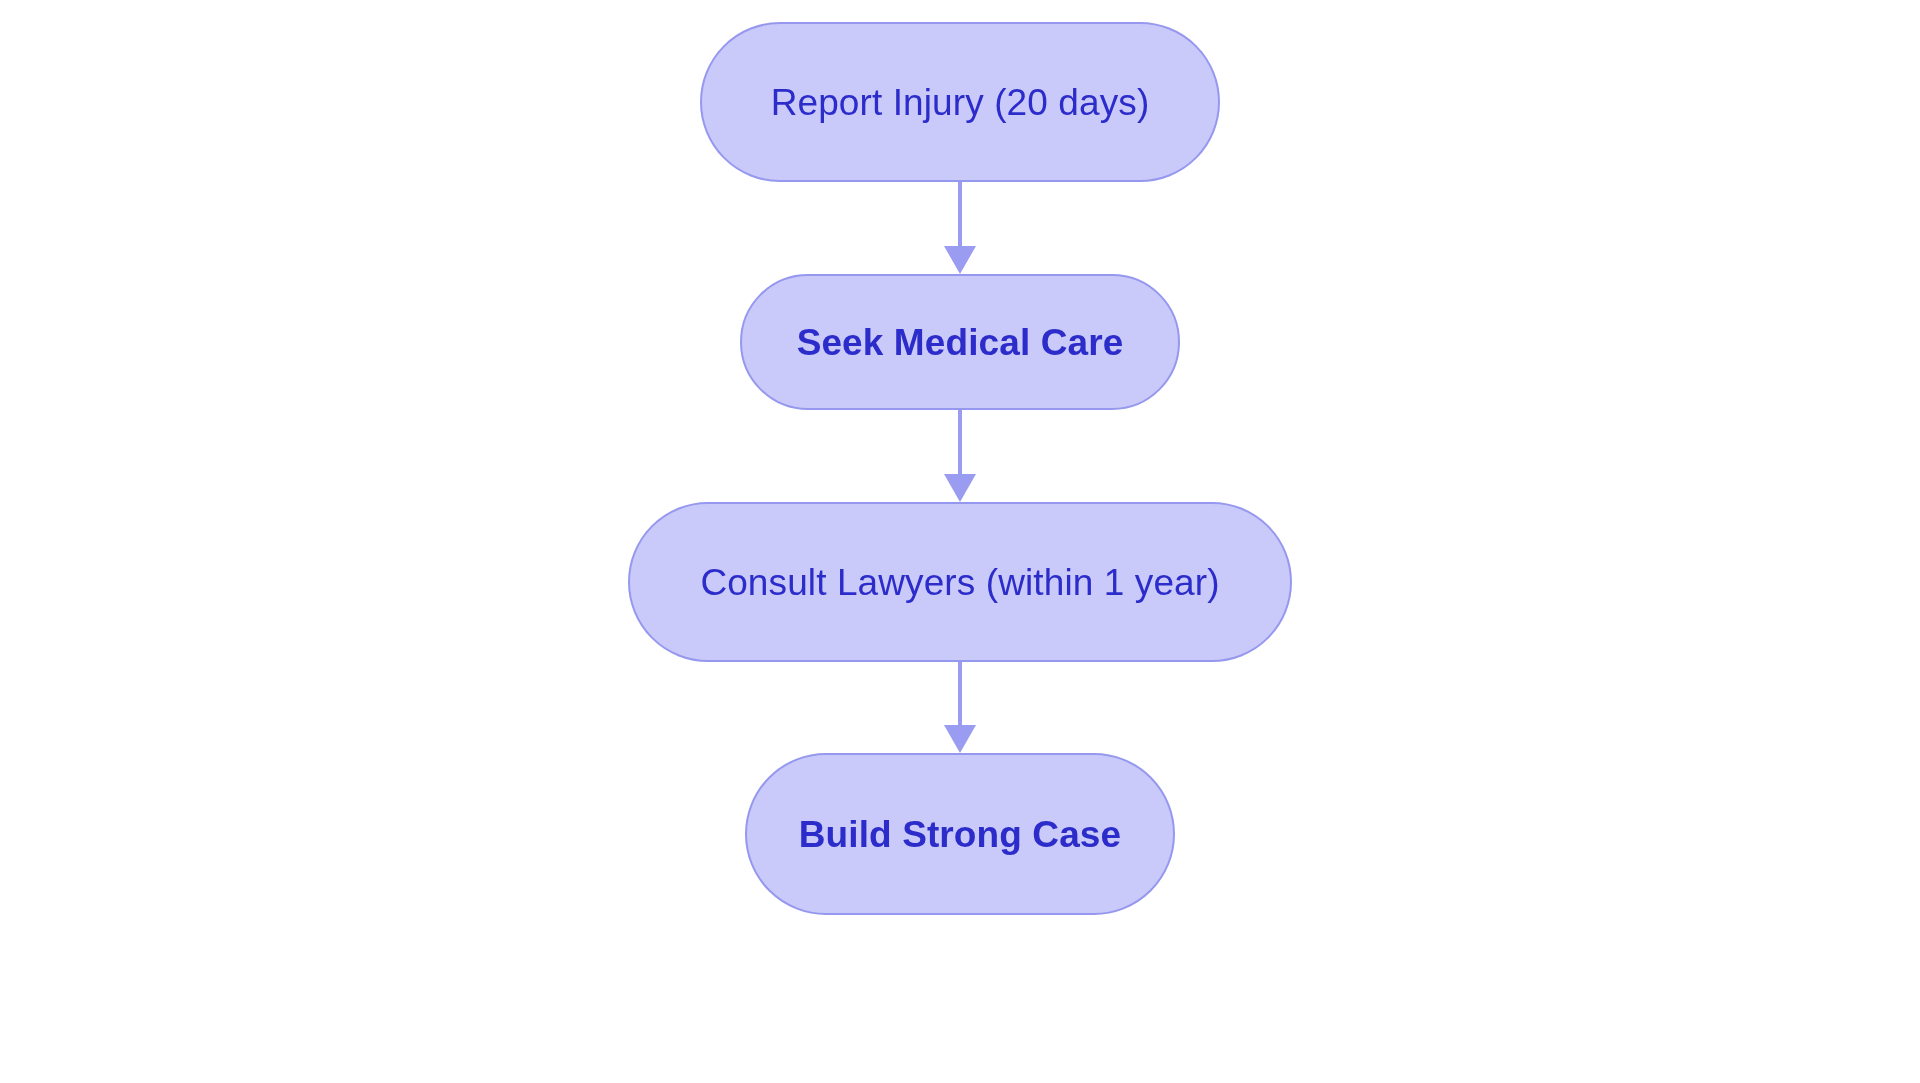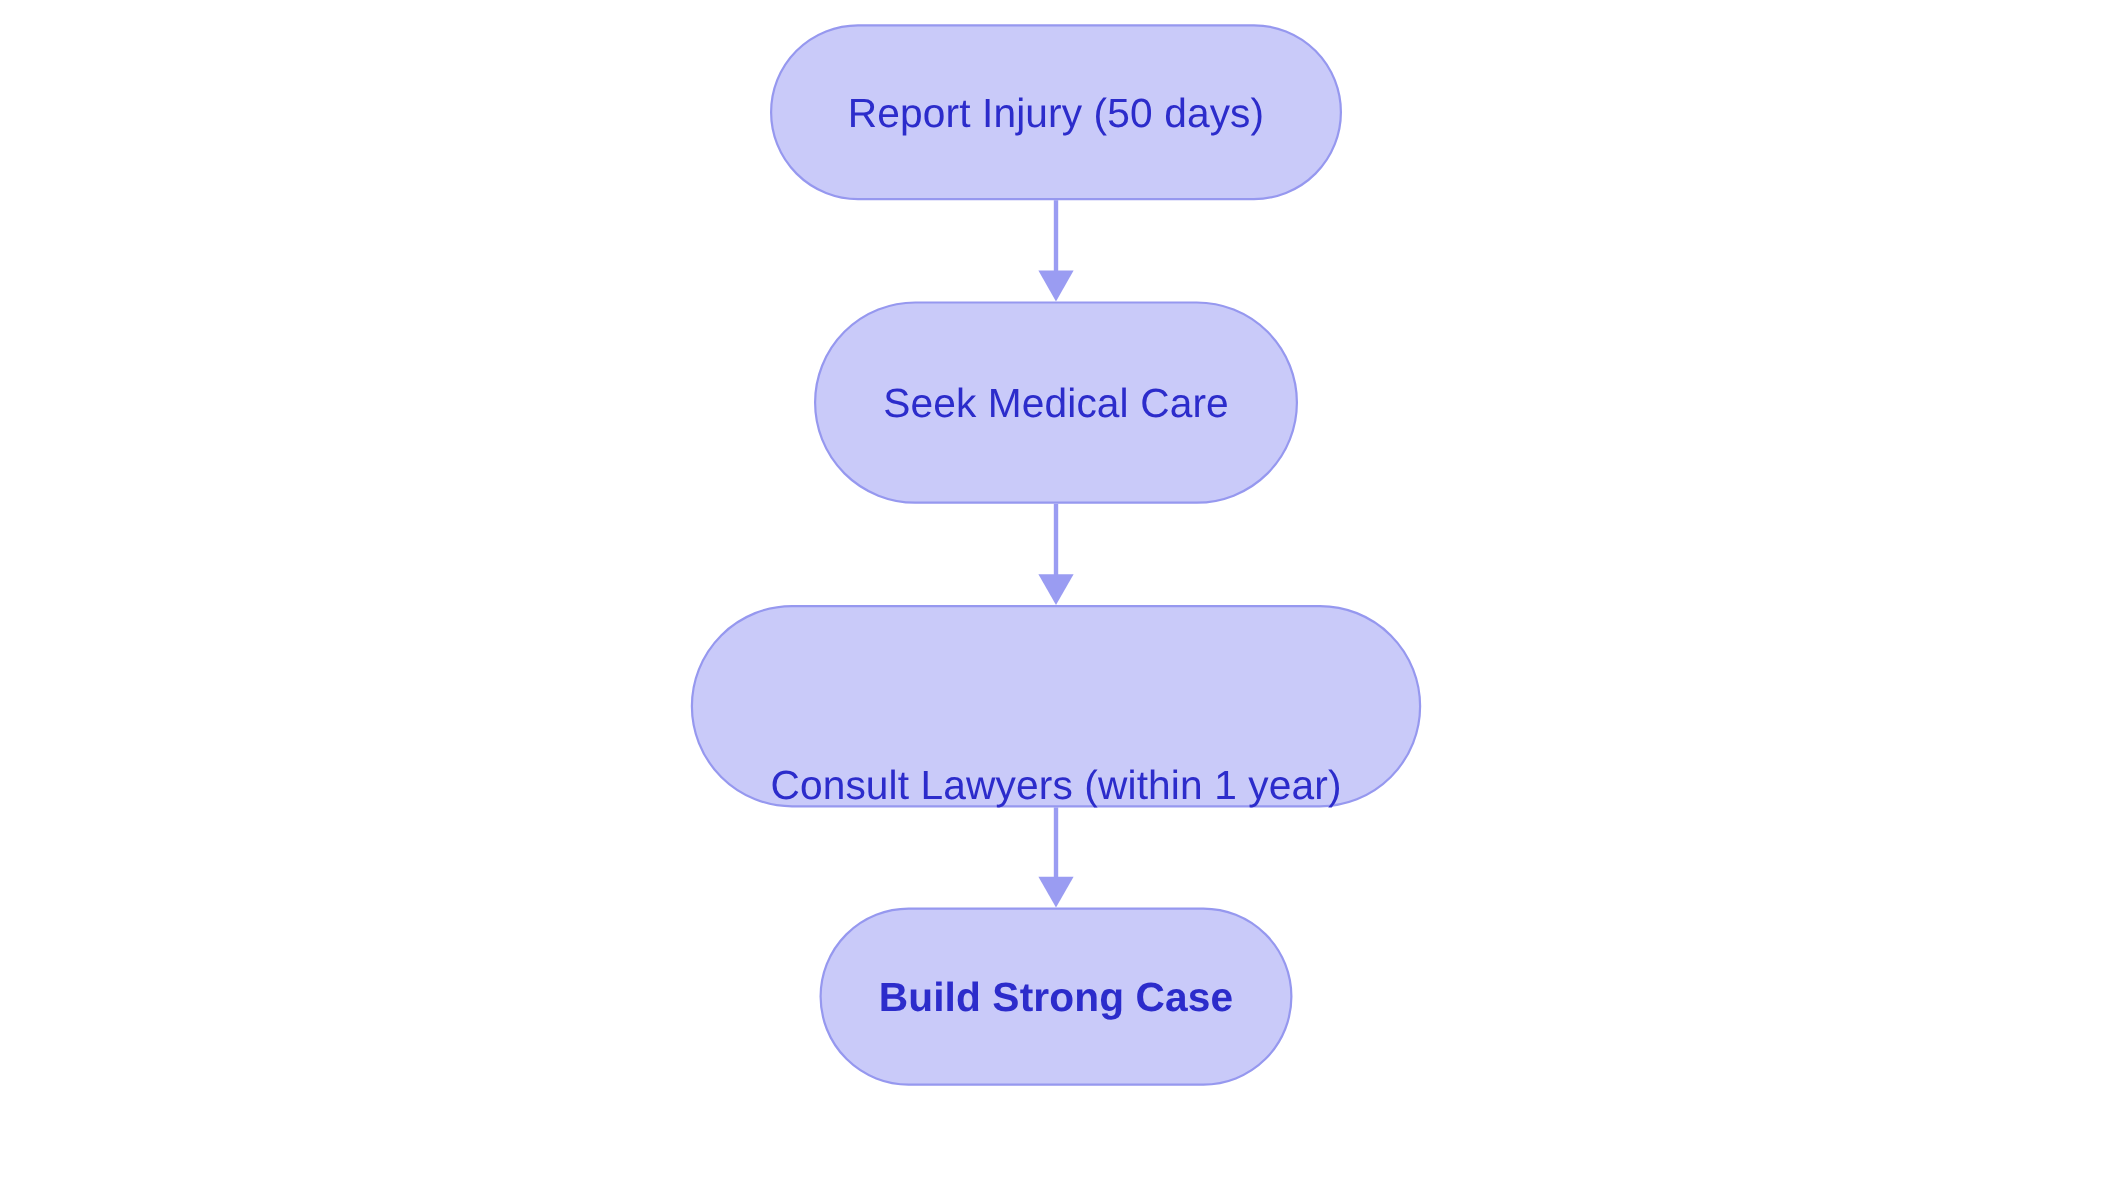--- a/index.html
+++ b/index.html
@@ -51,22 +51,22 @@
     padding: 0 48px;
     -webkit-font-smoothing: antialiased;
   }
 
   .node-label {
     pointer-events: none;
   }
 
   
   .node-1 { width: 520px; height: 160px; margin-top: 22px; }
-  .node-2 { width: 440px; height: 184px; }
-  .node-3 { width: 664px; height: 184px; align-items: flex-end; }
+  .node-2 { width: 440px; height: 136px; font-weight: bold; }
+  .node-3 { width: 664px; height: 160px; }
   .node-4 { width: 430px; height: 162px; font-weight: bold; }
 
   
   .connector {
     display: flex;
     flex-direction: column;
     align-items: center;
     justify-content: flex-start;
   }
 
@@ -89,21 +89,21 @@
   .connector-2 .connector-line { height: 65px; }
   .connector-3 .connector-line { height: 64px; }
 </style>
 </head>
 <body>
 
 <div id="flowchart-canvas">
   <div class="flow-column">
 
     <div class="node node-1">
-      <span class="node-label">Report Injury (50 days)</span>
+      <span class="node-label">Report Injury (20 days)</span>
     </div>
 
     <div class="connector connector-1">
       <div class="connector-line"></div>
       <div class="connector-arrow"></div>
     </div>
 
     <div class="node node-2">
       <span class="node-label">Seek Medical Care</span>
     </div>

